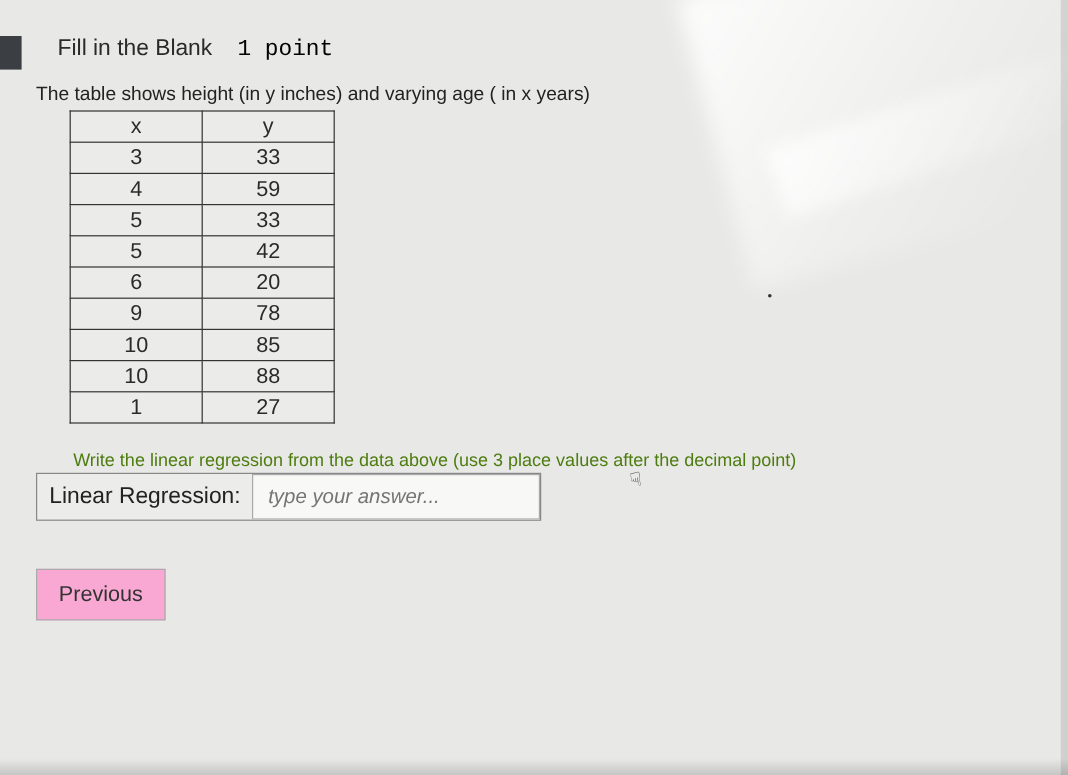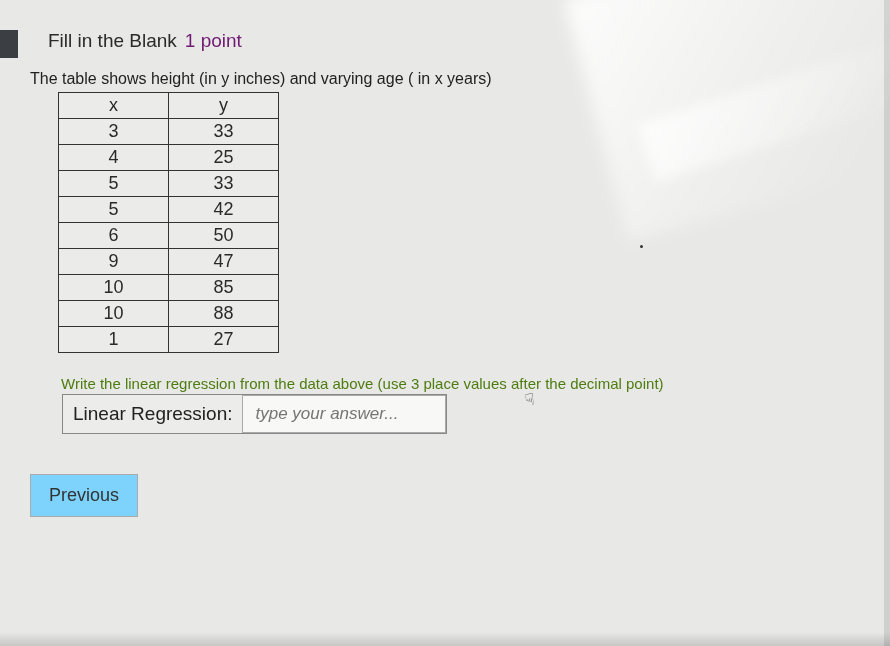--- a/index.html
+++ b/index.html
@@ -43,32 +43,33 @@
       left: 0;
       top: 30px;
       width: 18px;
       height: 28px;
       background: #3b3f44;
     }
     .header-row {
       margin-left: 18px;
       display: flex;
       align-items: baseline;
-      gap: 8px;
+      gap: 21px;
       margin-bottom: 18px;
     }
     .qtype {
       font-size: 19px;
       color: #2a2a2a;
       font-weight: 400;
     }
     .points {
       font-size: 19px;
-      color: #701a75;
+      color: #000000;
       font-weight: 400;
+      font-family: Liberation Mono, monospace;
     }
     .prompt {
       font-size: 16px;
       color: #222;
       margin-bottom: 4px;
     }
     table.data {
       border-collapse: collapse;
       margin-left: 28px;
       margin-bottom: 22px;
@@ -86,45 +87,44 @@
       color: #4d7c0f;
       margin-bottom: 2px;
       margin-left: 31px;
     }
     .answer-row {
       display: flex;
       align-items: stretch;
       border: 1px solid #888;
       width: fit-content;
       background: rgba(255,255,255,0.2);
-      margin-left: 32px;
     }
     .answer-label {
       font-size: 19px;
       padding: 6px 10px;
       color: #222;
       display: flex;
       align-items: center;
     }
     .answer-input {
       border: 1px solid #aaa;
       font-size: 17px;
       padding: 8px 12px;
       color: #888;
-      width: 204px;
+      width: 240px;
       font-family: inherit;
       background: #f8f8f6;
       font-style: italic;
     }
     .footer {
       margin-top: 40px;
     }
     .prev-btn {
       border: 1px solid #aaa;
-      background: #7dd3fc;
+      background: #f9a8d4;
       font-size: 18px;
       padding: 10px 18px;
       color: #333;
       cursor: pointer;
       font-family: inherit;
     }
     .cursor-hand {
       position: absolute;
       left: 525px;
       top: 390px;
@@ -180,37 +180,37 @@
         <tr>
       <td>x</td>
       <td>y</td>
     </tr>
     <tr>
           <td>3</td>
           <td>33</td>
         </tr>
     <tr>
           <td>4</td>
-          <td>25</td>
+          <td>59</td>
         </tr>
     <tr>
           <td>5</td>
           <td>33</td>
         </tr>
     <tr>
           <td>5</td>
           <td>42</td>
         </tr>
     <tr>
           <td>6</td>
-          <td>50</td>
+          <td>20</td>
         </tr>
     <tr>
           <td>9</td>
-          <td>47</td>
+          <td>78</td>
         </tr>
     <tr>
           <td>10</td>
           <td>85</td>
         </tr>
     <tr>
           <td>10</td>
           <td>88</td>
         </tr>
     <tr>

